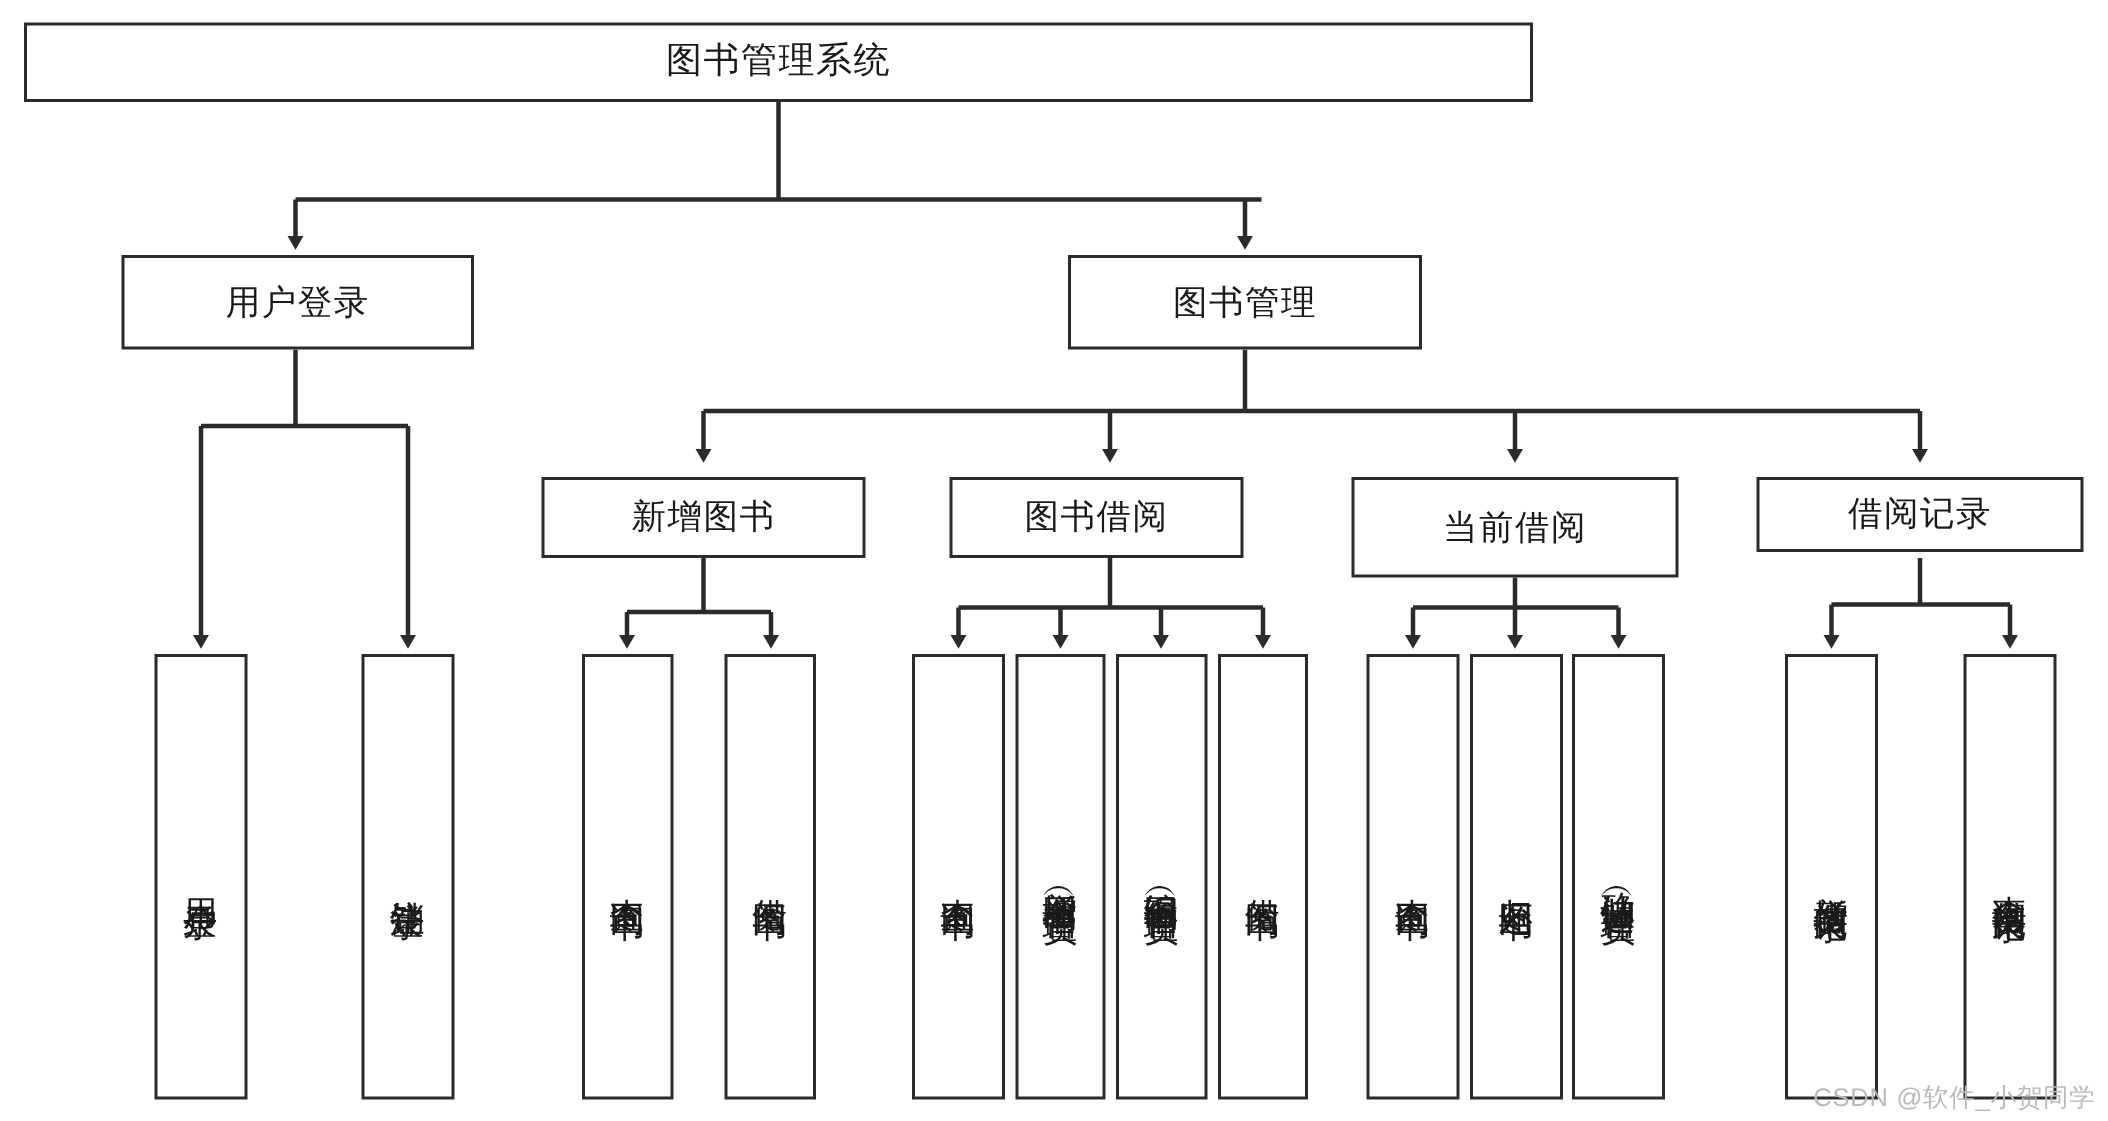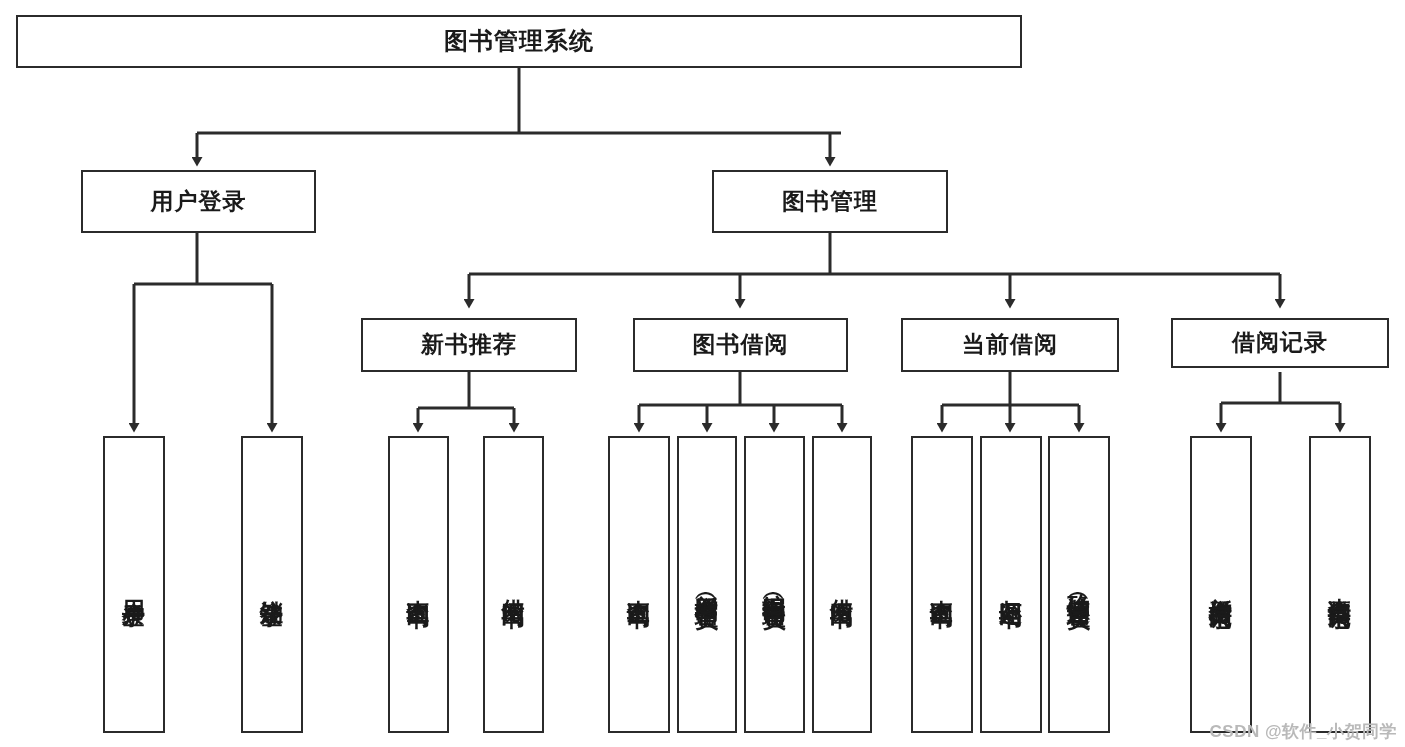--- a/index.html
+++ b/index.html
@@ -1,17 +1,17 @@
 <!DOCTYPE html>
 <html><head>
 <meta charset="utf-8">
 <style>
   html,body{margin:0;padding:0;background:#ffffff;}
   body{font-family:"Liberation Sans","DejaVu Sans",sans-serif;}
-  #canvas{position:relative;width:1405px;height:747px;background:#ffffff;overflow:hidden;font-weight:bold;}
+  #canvas{position:relative;width:1405px;height:747px;background:#ffffff;overflow:hidden;}
   .node{position:absolute;box-sizing:border-box;border:2.5px solid #2b2b2b;background:#ffffff;
         display:flex;align-items:center;justify-content:center;color:#1a1a1a;}
   .node.h{font-size:23px;line-height:1.1;letter-spacing:1px;}
   .node.v{font-size:23px;line-height:1.22;letter-spacing:2px;
           writing-mode:vertical-rl;text-orientation:upright;white-space:nowrap;}
   .node.root{font-size:24px;}
   #edges{position:absolute;left:0;top:0;width:1405px;height:747px;pointer-events:none;}
   .wm{position:absolute;right:8px;bottom:4px;font-size:17px;color:#b9b9b9;
       letter-spacing:.5px;white-space:nowrap;}
 </style>
@@ -68,23 +68,23 @@
       <path d="M1221,403 L1221,424" marker-end="url(#ah)"></path>
       <path d="M1340,403 L1340,424" marker-end="url(#ah)"></path>
     </g>
   </svg>
 
   <div class="node h root" style="left:16px;top:15px;width:1006px;height:53px;">图书管理系统</div>
 
   <div class="node h" style="left:81px;top:170px;width:235px;height:63px;">用户登录</div>
   <div class="node h" style="left:712px;top:170px;width:236px;height:63px;text-align:right;">图书管理</div>
 
-  <div class="node h" style="left:361px;top:318px;width:216px;height:54px;">新书推荐</div>
-  <div class="node h" style="left:633px;top:318px;width:215px;height:54px;">图书借阅</div>
-  <div class="node h" style="left:901px;top:318px;width:218px;height:54px;">当前借阅</div>
+  <div class="node h" style="left:361px;top:318px;width:216px;height:54px;">新增图书</div>
+  <div class="node h" style="left:633px;top:318px;width:196px;height:54px;">图书借阅</div>
+  <div class="node h" style="left:901px;top:318px;width:218px;height:67px;">当前借阅</div>
   <div class="node h" style="left:1171px;top:318px;width:218px;height:50px;">借阅记录</div>
 
   <div class="node v" style="left:103px;top:436px;width:62px;height:297px;">用户登录</div>
   <div class="node v" style="left:241px;top:436px;width:62px;height:297px;">注销登录</div>
 
   <div class="node v" style="left:388px;top:436px;width:61px;height:297px;">查询图书</div>
   <div class="node v" style="left:483px;top:436px;width:61px;height:297px;">借阅图书</div>
 
   <div class="node v" style="left:608px;top:436px;width:62px;height:297px;">查询图书</div>
   <div class="node v" style="left:677px;top:436px;width:60px;height:297px;">新增图书（管理员）</div>

